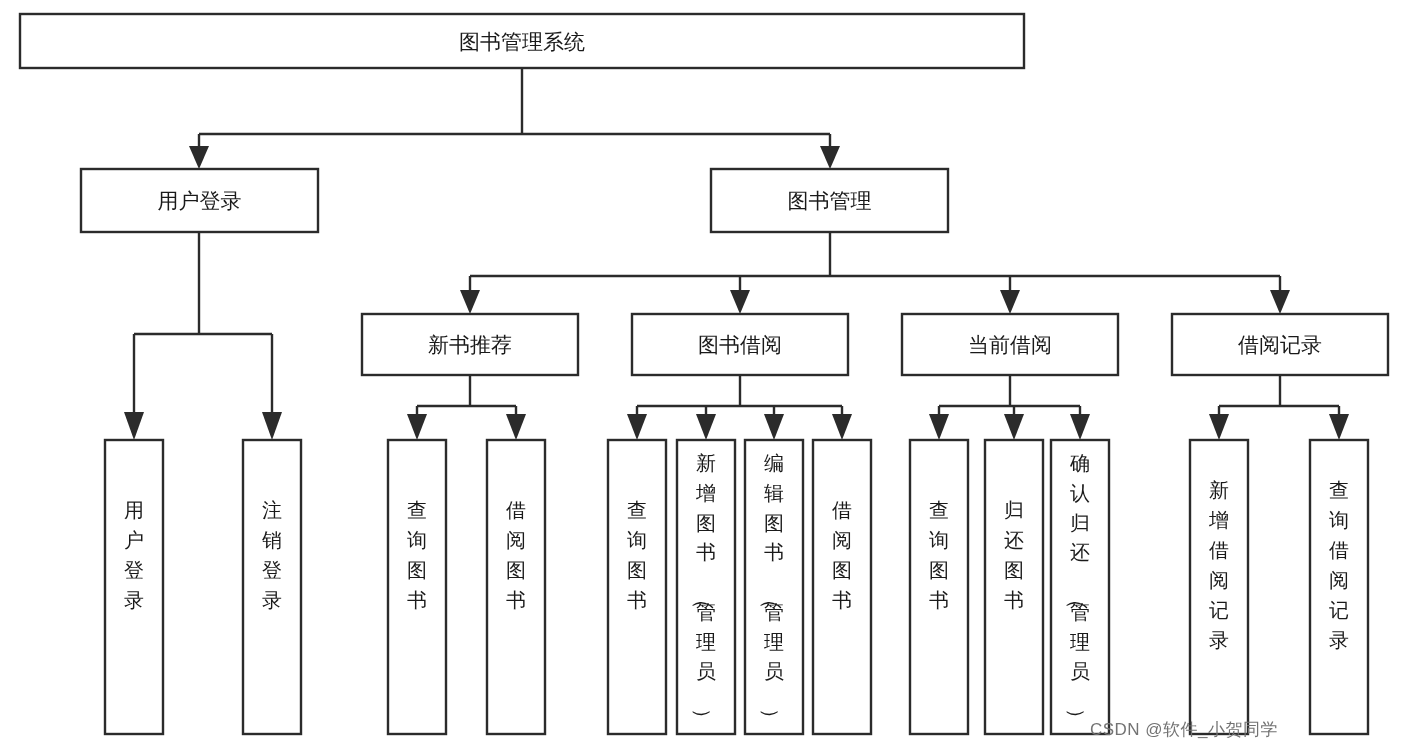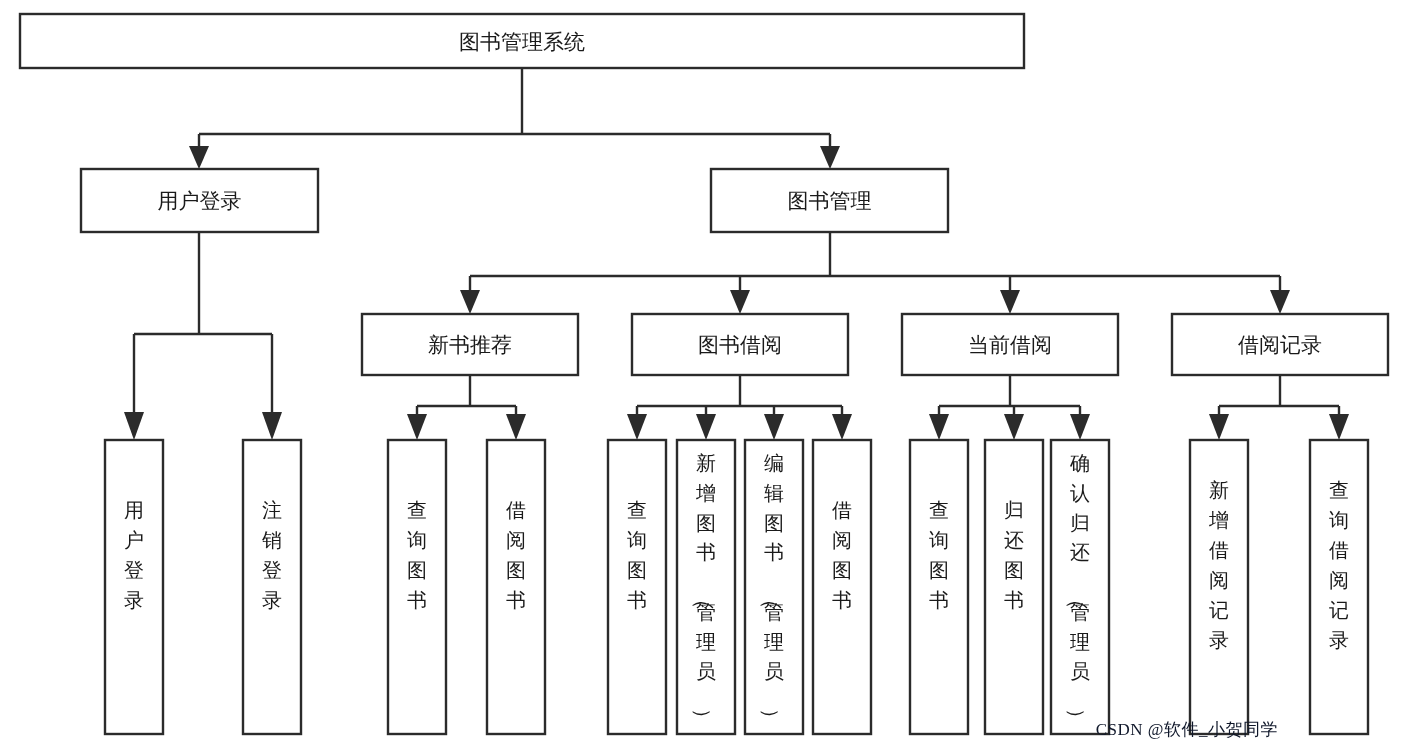--- a/index.html
+++ b/index.html
@@ -52,23 +52,23 @@
     stroke-linecap: butt;
   }
   .arrow-head {
     fill: #2b2b2b;
     stroke: none;
   }
   .watermark {
     position: absolute;
     right: 10px;
     bottom: 6px;
-    font-family: Liberation Serif, serif;
+    font-family: Liberation Sans, sans-serif;
     font-size: 17px;
-    color: #0f172a;
+    color: #737373;
     white-space: nowrap;
     user-select: none;
     letter-spacing: 0.5px;
   }
 </style>
 </head>
 <body>
 
 <div id="diagram-root">
 

